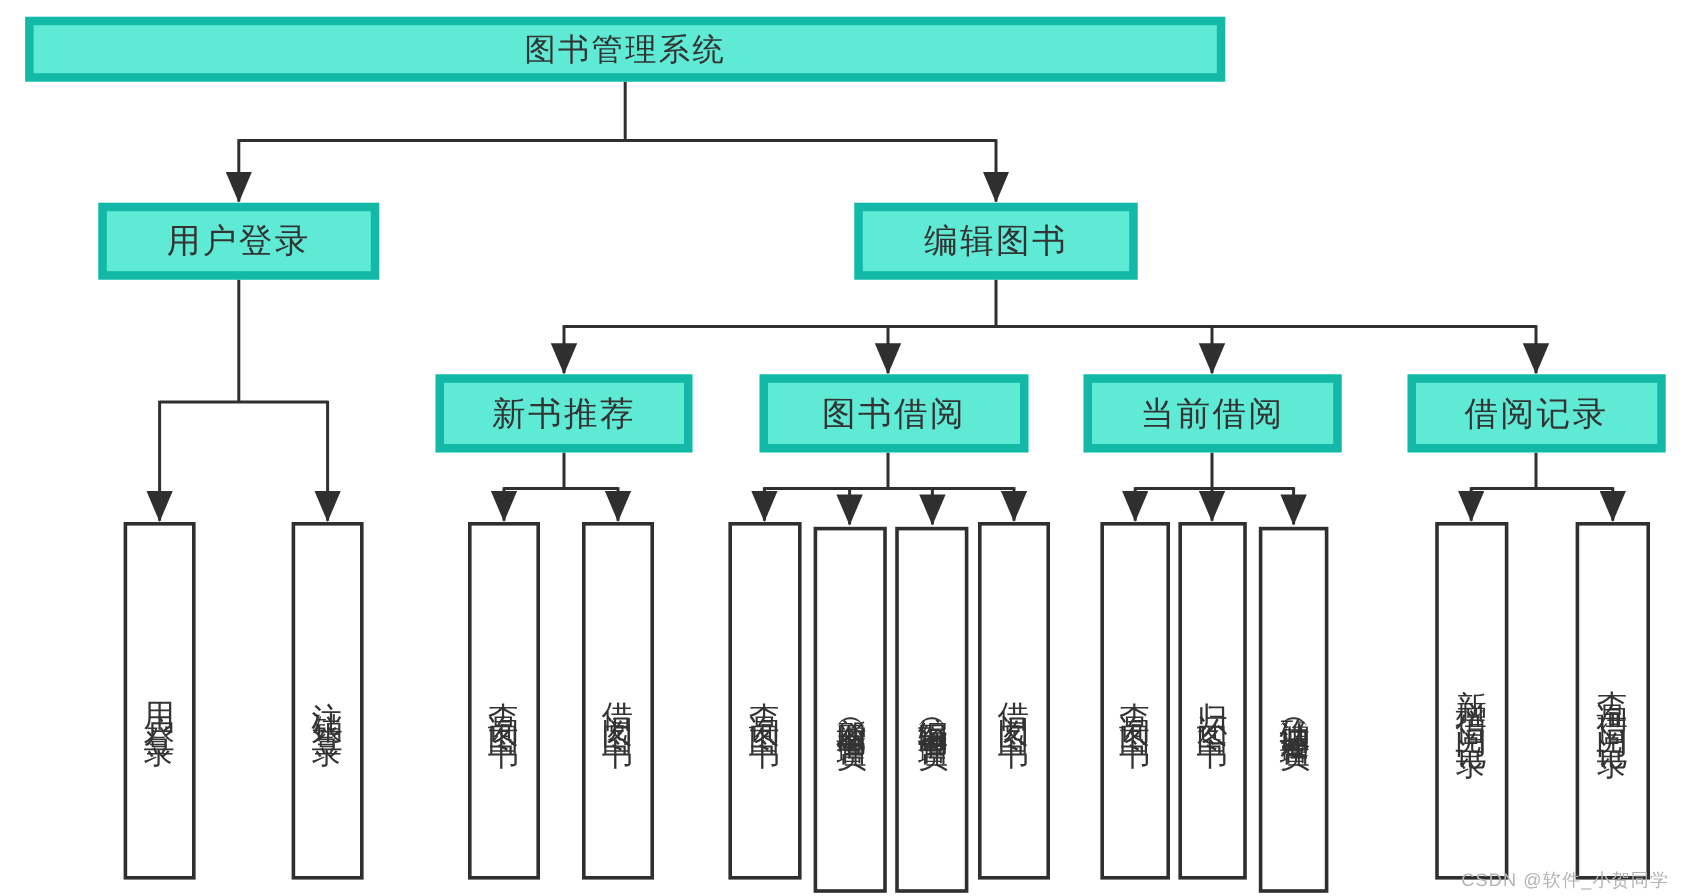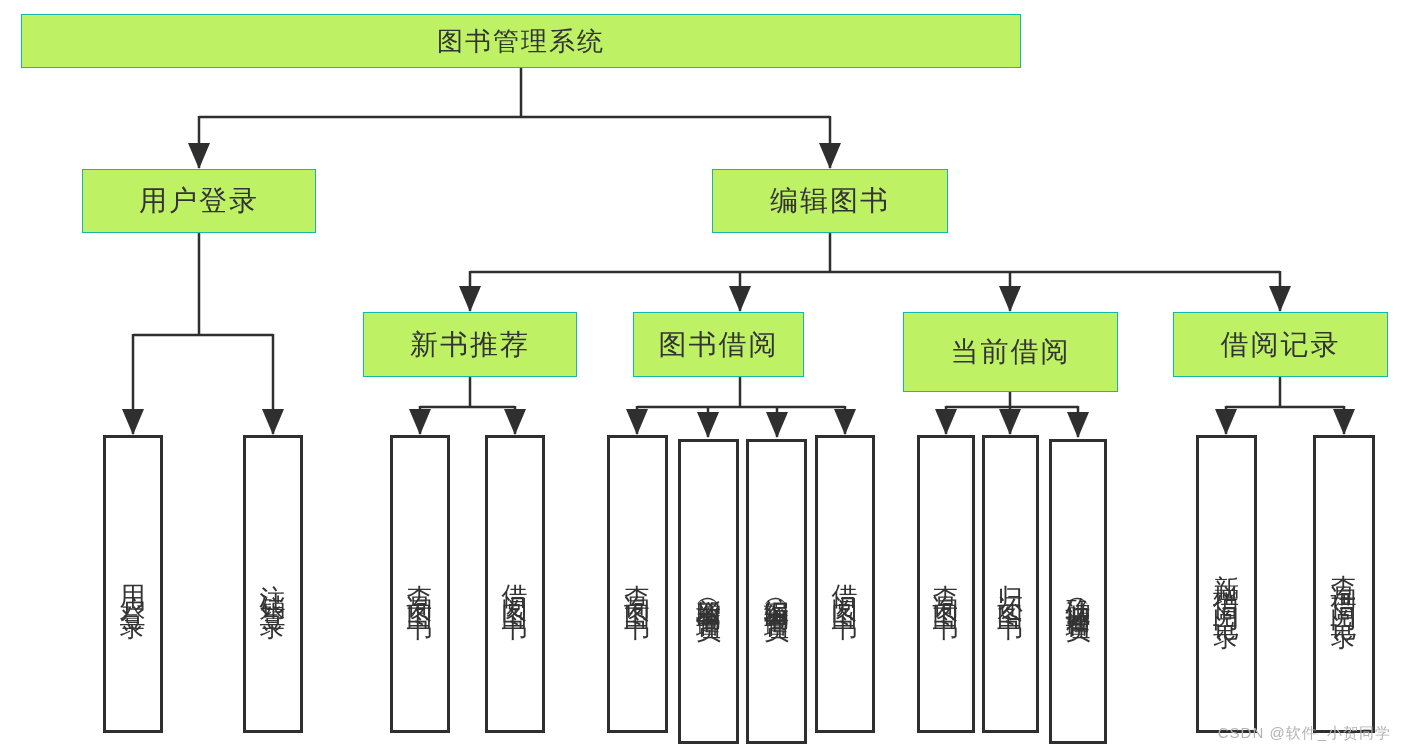--- a/index.html
+++ b/index.html
@@ -13,22 +13,22 @@
     color: #333333;
   }
   .connectors {
     position: absolute;
     left: 0; top: 0;
     width: 1405px; height: 747px;
   }
   .hbox {
     position: absolute;
     box-sizing: border-box;
-    border: 1px solid #14b8a6;
-    background: #bef264;
+    border: 7px solid #14b8a6;
+    background: #5eead4;
     display: flex;
     align-items: center;
     justify-content: center;
     font-size: 28px;
     letter-spacing: 2px;
     color: #333333;
     white-space: nowrap;
   }
   .hbox.root-box { font-size: 26px; }
   .leaf {
@@ -124,22 +124,22 @@
       </g>
     </g>
   </svg>
 
   <div class="hbox root-box" style="left:21px; top:14px; width:1000px; height:54px;">图书管理系统</div>
 
   <div class="hbox" style="left:82px; top:169px; width:234px; height:64px;">用户登录</div>
   <div class="hbox" style="left:712px; top:169px; width:236px; height:64px;">编辑图书</div>
 
   <div class="hbox" style="left:363px; top:312px; width:214px; height:65px;">新书推荐</div>
-  <div class="hbox" style="left:633px; top:312px; width:171px; height:65px;">图书借阅</div>
-  <div class="hbox" style="left:903px; top:312px; width:215px; height:80px;">当前借阅</div>
+  <div class="hbox" style="left:633px; top:312px; width:224px; height:65px;">图书借阅</div>
+  <div class="hbox" style="left:903px; top:312px; width:215px; height:65px;">当前借阅</div>
   <div class="hbox" style="left:1173px; top:312px; width:215px; height:65px;">借阅记录</div>
 
   <div class="leaf" style="left:103px; top:435px; width:60px; height:298px;">
     <span class="vtext">用户登录</span>
   </div>
   <div class="leaf" style="left:243px; top:435px; width:60px; height:298px;">
     <span class="vtext">注销登录</span>
   </div>
 
   <div class="leaf" style="left:390px; top:435px; width:60px; height:298px;">

